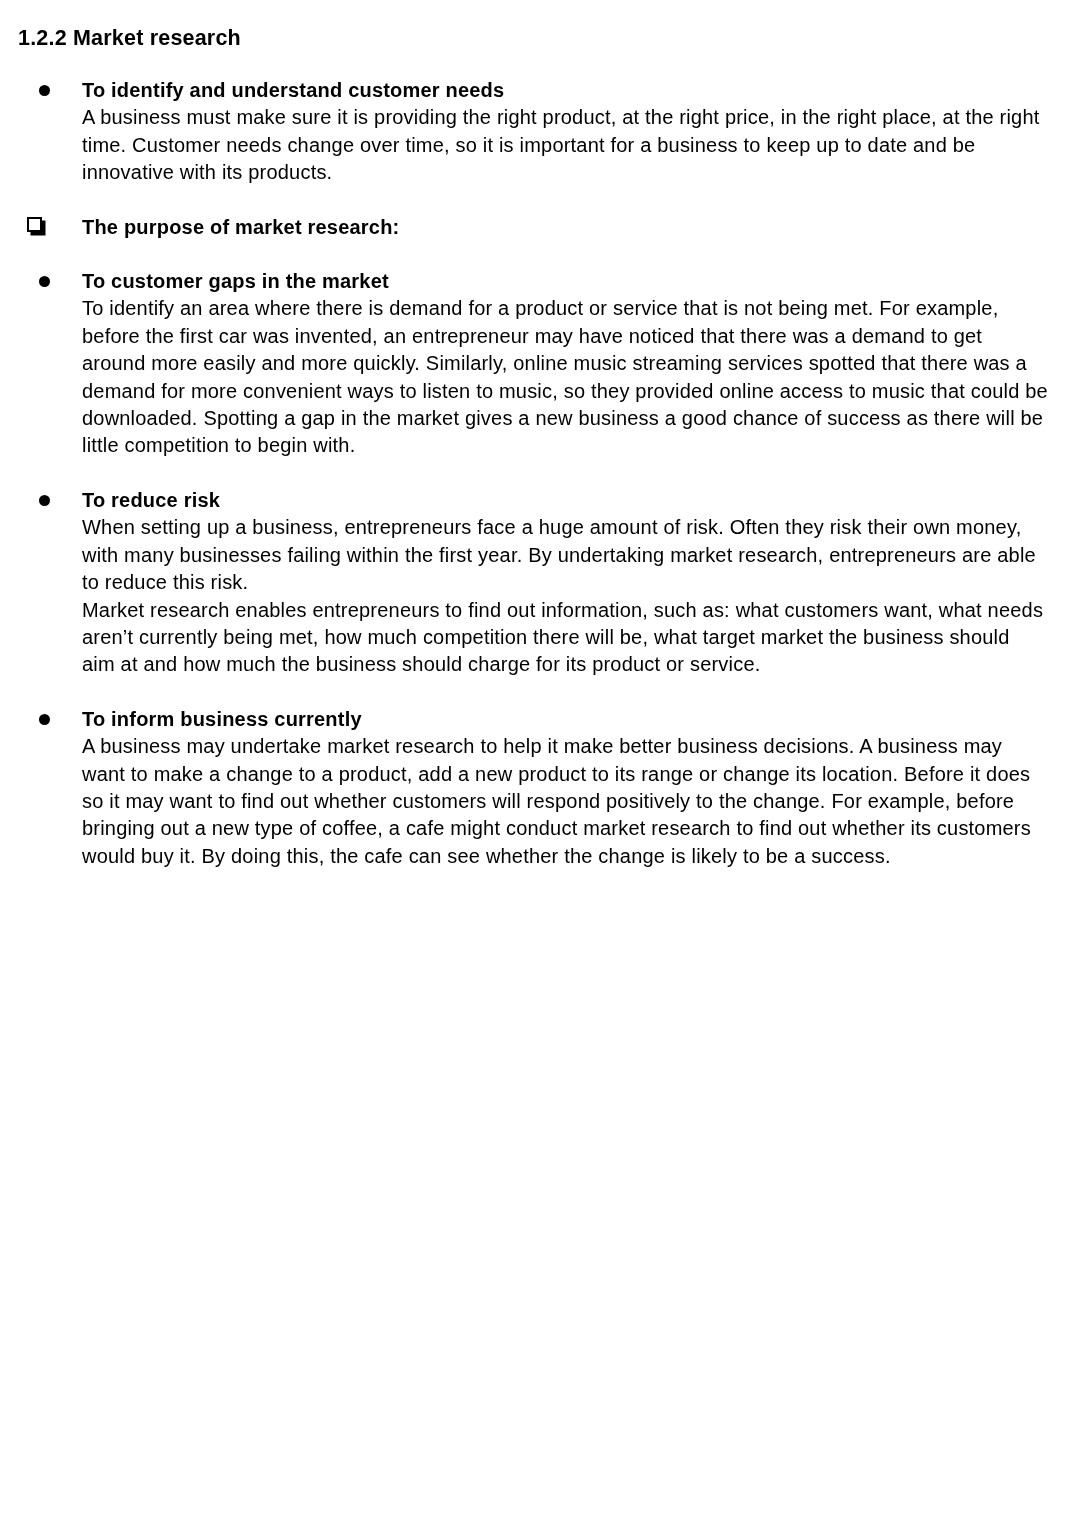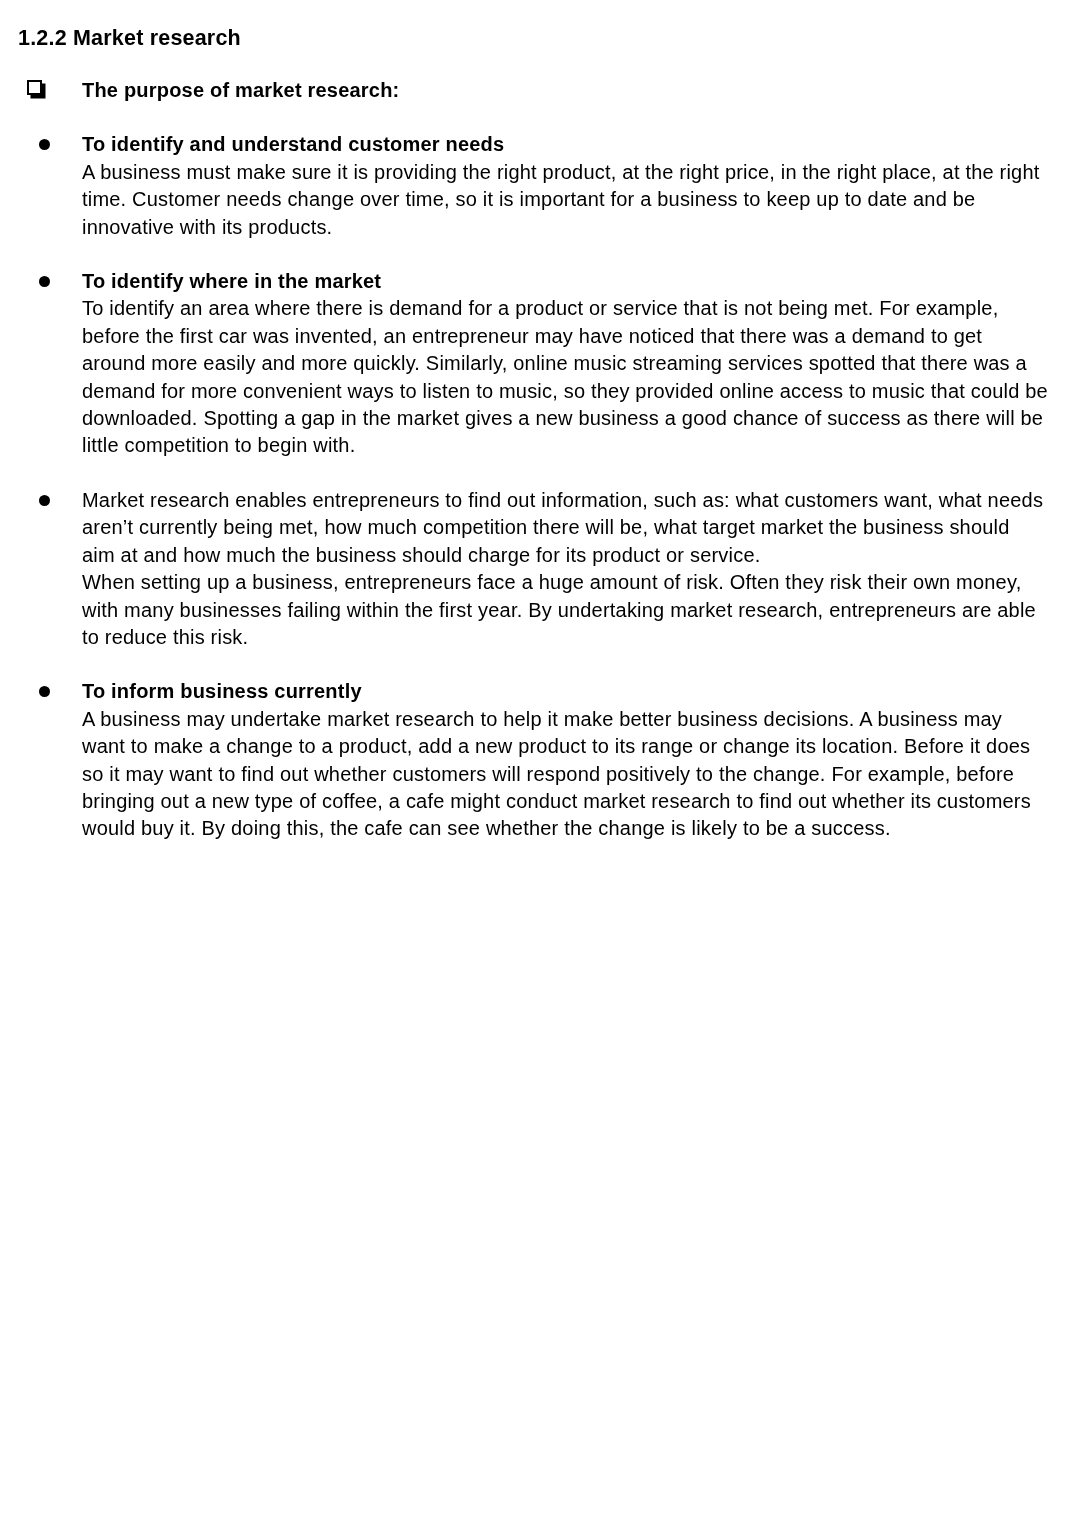--- a/index.html
+++ b/index.html
@@ -69,40 +69,41 @@
 </head>
 <body>
 
 <div class="page">
 
   <h1 class="doc-title">1.2.2 Market research</h1>
 
   <div class="list">
 
     <div class="item">
+      <span class="marker-dot"></span>
+      <div class="bullet-heading">To identify and understand customer needs</div>
+      <p class="para">A business must make sure it is providing the right product, at the right price, in the right place, at the right time. Customer needs change over time, so it is important for a business to keep up to date and be innovative with its products.</p>
+    </div>
+
+    <div class="item">
       <span class="marker-checkbox"></span>
       <span class="bullet-heading">The purpose of market research:</span>
     </div>
 
     <div class="item">
       <span class="marker-dot"></span>
-      <div class="bullet-heading">To identify and understand customer needs</div>
-      <p class="para">A business must make sure it is providing the right product, at the right price, in the right place, at the right time. Customer needs change over time, so it is important for a business to keep up to date and be innovative with its products.</p>
-    </div>
-
-    <div class="item">
-      <span class="marker-dot"></span>
-      <div class="bullet-heading">To identify where in the market</div>
+      <div class="bullet-heading">To customer gaps in the market</div>
       <p class="para">To identify an area where there is demand for a product or service that is not being met. For example, before the first car was invented, an entrepreneur may have noticed that there was a demand to get around more easily and more quickly. Similarly, online music streaming services spotted that there was a demand for more convenient ways to listen to music, so they provided online access to music that could be downloaded. Spotting a gap in the market gives a new business a good chance of success as there will be little competition to begin with.</p>
     </div>
 
     <div class="item">
       <span class="marker-dot"></span>
+      <div class="bullet-heading">To reduce risk</div>
+      <p class="para">When setting up a business, entrepreneurs face a huge amount of risk. Often they risk their own money, with many businesses failing within the first year. By undertaking market research, entrepreneurs are able to reduce this risk.</p>
       <p class="para">Market research enables entrepreneurs to find out information, such as: what customers want, what needs aren’t currently being met, how much competition there will be, what target market the business should aim at and how much the business should charge for its product or service.</p>
-      <p class="para">When setting up a business, entrepreneurs face a huge amount of risk. Often they risk their own money, with many businesses failing within the first year. By undertaking market research, entrepreneurs are able to reduce this risk.</p>
     </div>
 
     <div class="item">
       <span class="marker-dot"></span>
       <div class="bullet-heading">To inform business currently</div>
       <p class="para">A business may undertake market research to help it make better business decisions. A business may want to make a change to a product, add a new product to its range or change its location. Before it does so it may want to find out whether customers will respond positively to the change. For example, before bringing out a new type of coffee, a cafe might conduct market research to find out whether its customers would buy it. By doing this, the cafe can see whether the change is likely to be a success.</p>
     </div>
 
   </div>
 </div>

